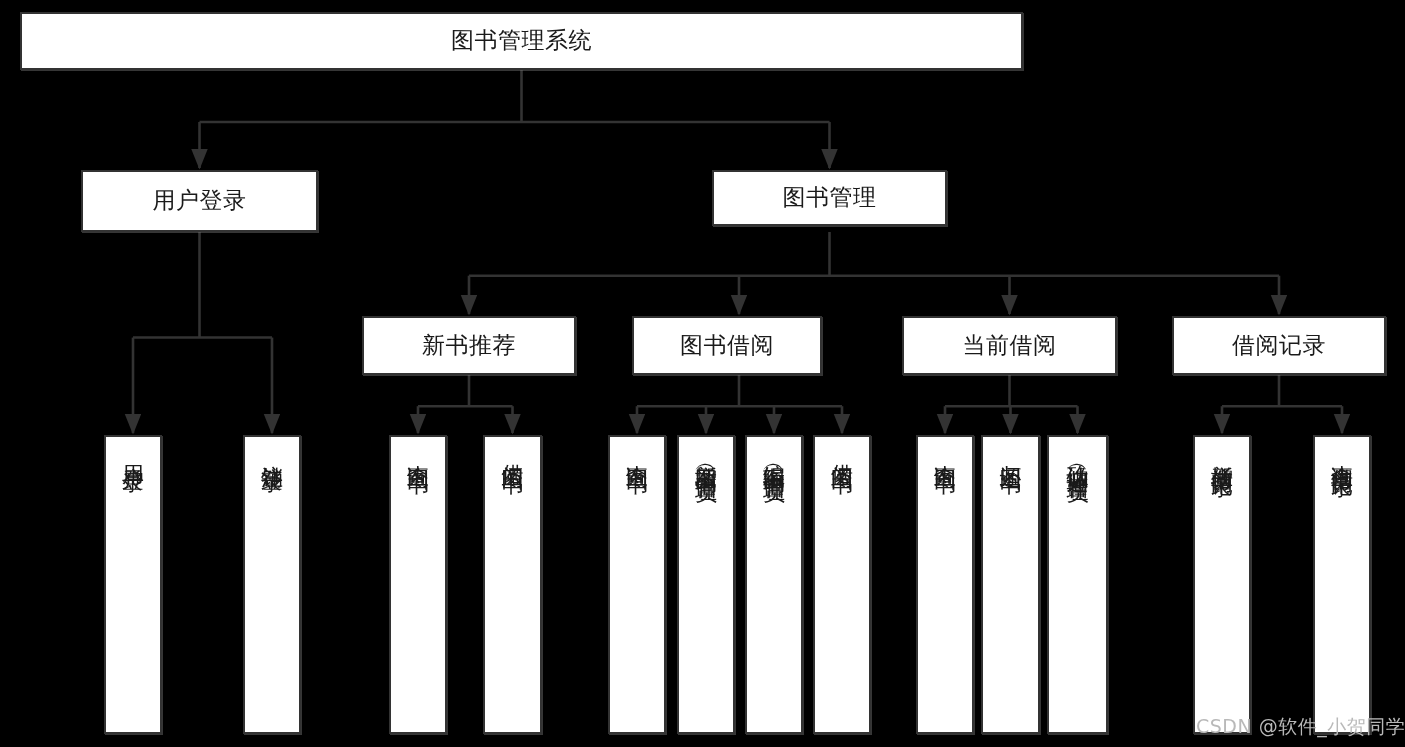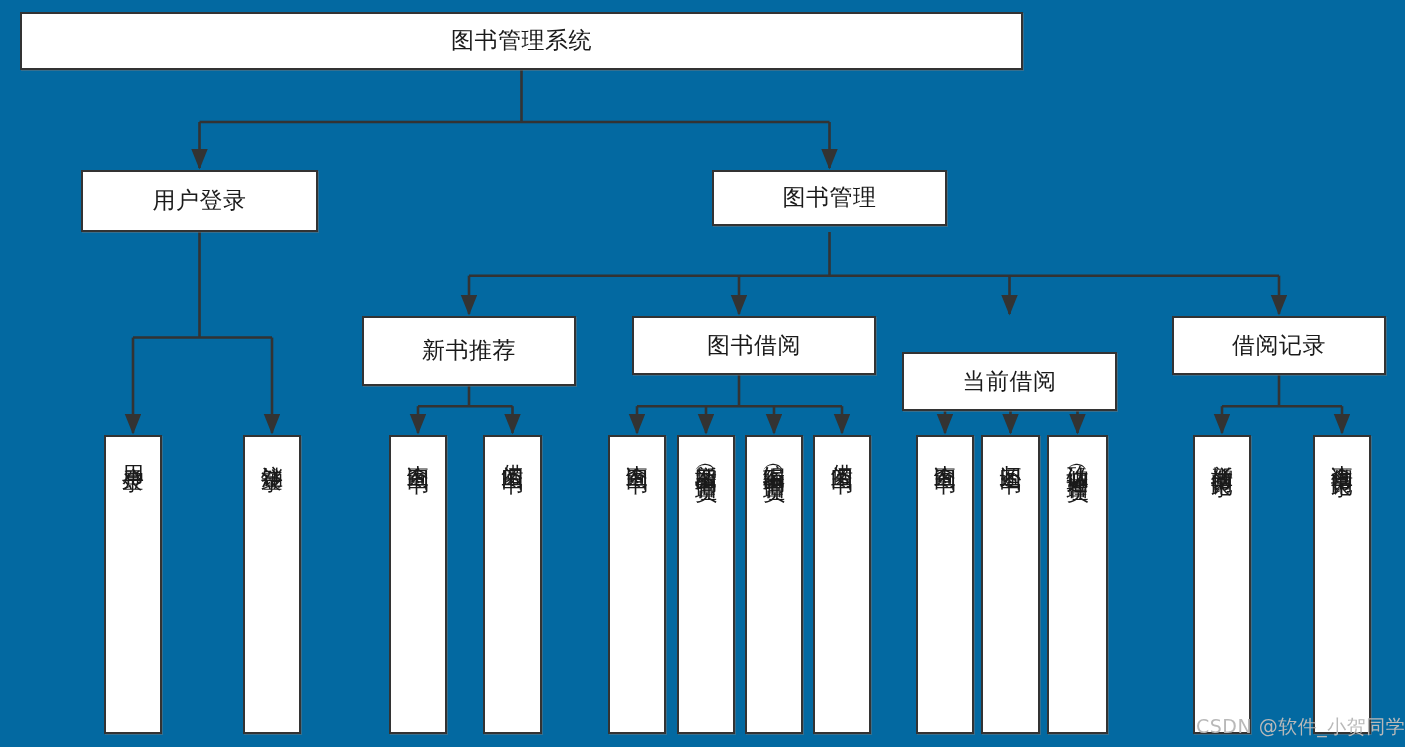--- a/index.html
+++ b/index.html
@@ -8,21 +8,21 @@
     padding: 0;
     background: #ffffff;
   }
   body {
     font-family: "DejaVu Sans", "Liberation Sans", sans-serif;
   }
   #canvas {
     position: relative;
     width: 1405px;
     height: 747px;
-    background: #0369a1;
+    background: #000000;
     overflow: hidden;
   }
   svg#edges {
     position: absolute;
     left: 0;
     top: 0;
     width: 1405px;
     height: 747px;
     pointer-events: none;
   }
@@ -118,27 +118,27 @@
   <div id="node-layer">
       <div class="node horizontal" style="left: 20px; top: 12px; width: 1003px; height: 58px;">
         <span class="node-label">图书管理系统</span>
       </div>
       <div class="node horizontal" style="left: 81px; top: 170px; width: 237px; height: 62px;">
         <span class="node-label">用户登录</span>
       </div>
       <div class="node horizontal" style="left: 712px; top: 170px; width: 235px; height: 56px;">
         <span class="node-label">图书管理</span>
       </div>
-      <div class="node horizontal" style="left: 362px; top: 316px; width: 214px; height: 70px;">
+      <div class="node horizontal" style="left: 362px; top: 316px; width: 214px; height: 59px;">
         <span class="node-label">新书推荐</span>
       </div>
-      <div class="node horizontal" style="left: 632px; top: 316px; width: 244px; height: 59px;">
+      <div class="node horizontal" style="left: 632px; top: 316px; width: 190px; height: 59px;">
         <span class="node-label">图书借阅</span>
       </div>
-      <div class="node horizontal" style="left: 902px; top: 316px; width: 215px; height: 59px; margin-top: 36px;">
+      <div class="node horizontal" style="left: 902px; top: 316px; width: 215px; height: 59px;">
         <span class="node-label">当前借阅</span>
       </div>
       <div class="node horizontal" style="left: 1172px; top: 316px; width: 214px; height: 59px; align-items: center;">
         <span class="node-label">借阅记录</span>
       </div>
       <div class="node vertical" style="left: 104px; top: 435px; width: 58px; height: 299px;">
         <span class="node-label">用户登录</span>
       </div>
       <div class="node vertical" style="left: 243px; top: 435px; width: 58px; height: 299px;">
         <span class="node-label">注销登录</span>

